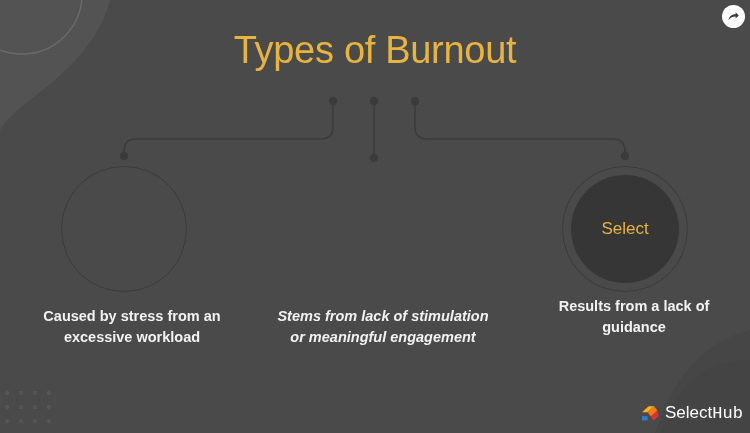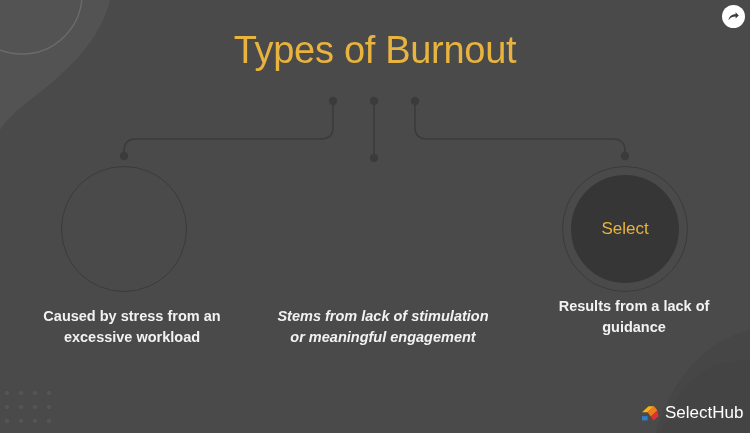--- a/index.html
+++ b/index.html
@@ -118,21 +118,21 @@
     gap: 5px;
   }
   .logo-mark { display: block; }
   .logo-text {
     font-size: 17px;
     line-height: 20px;
     white-space: nowrap;
     color: #ffffff;
   }
   .logo-text .bold { font-weight: normal; }
-  .logo-text .light { font-weight: normal; }
+  .logo-text .light { font-weight: normal; font-family: Liberation Mono, monospace; }
 </style>
 </head>
 <body>
 
 <div id="canvas">
 
   <svg class="bg-layer" viewBox="0 0 750 433" xmlns="http://www.w3.org/2000/svg">
 
     <path d="M0 0 L110 0 C100 40 70 70 30 100 C15 112 6 120 0 130 Z" fill="#555555" opacity="0.85"></path>
 

